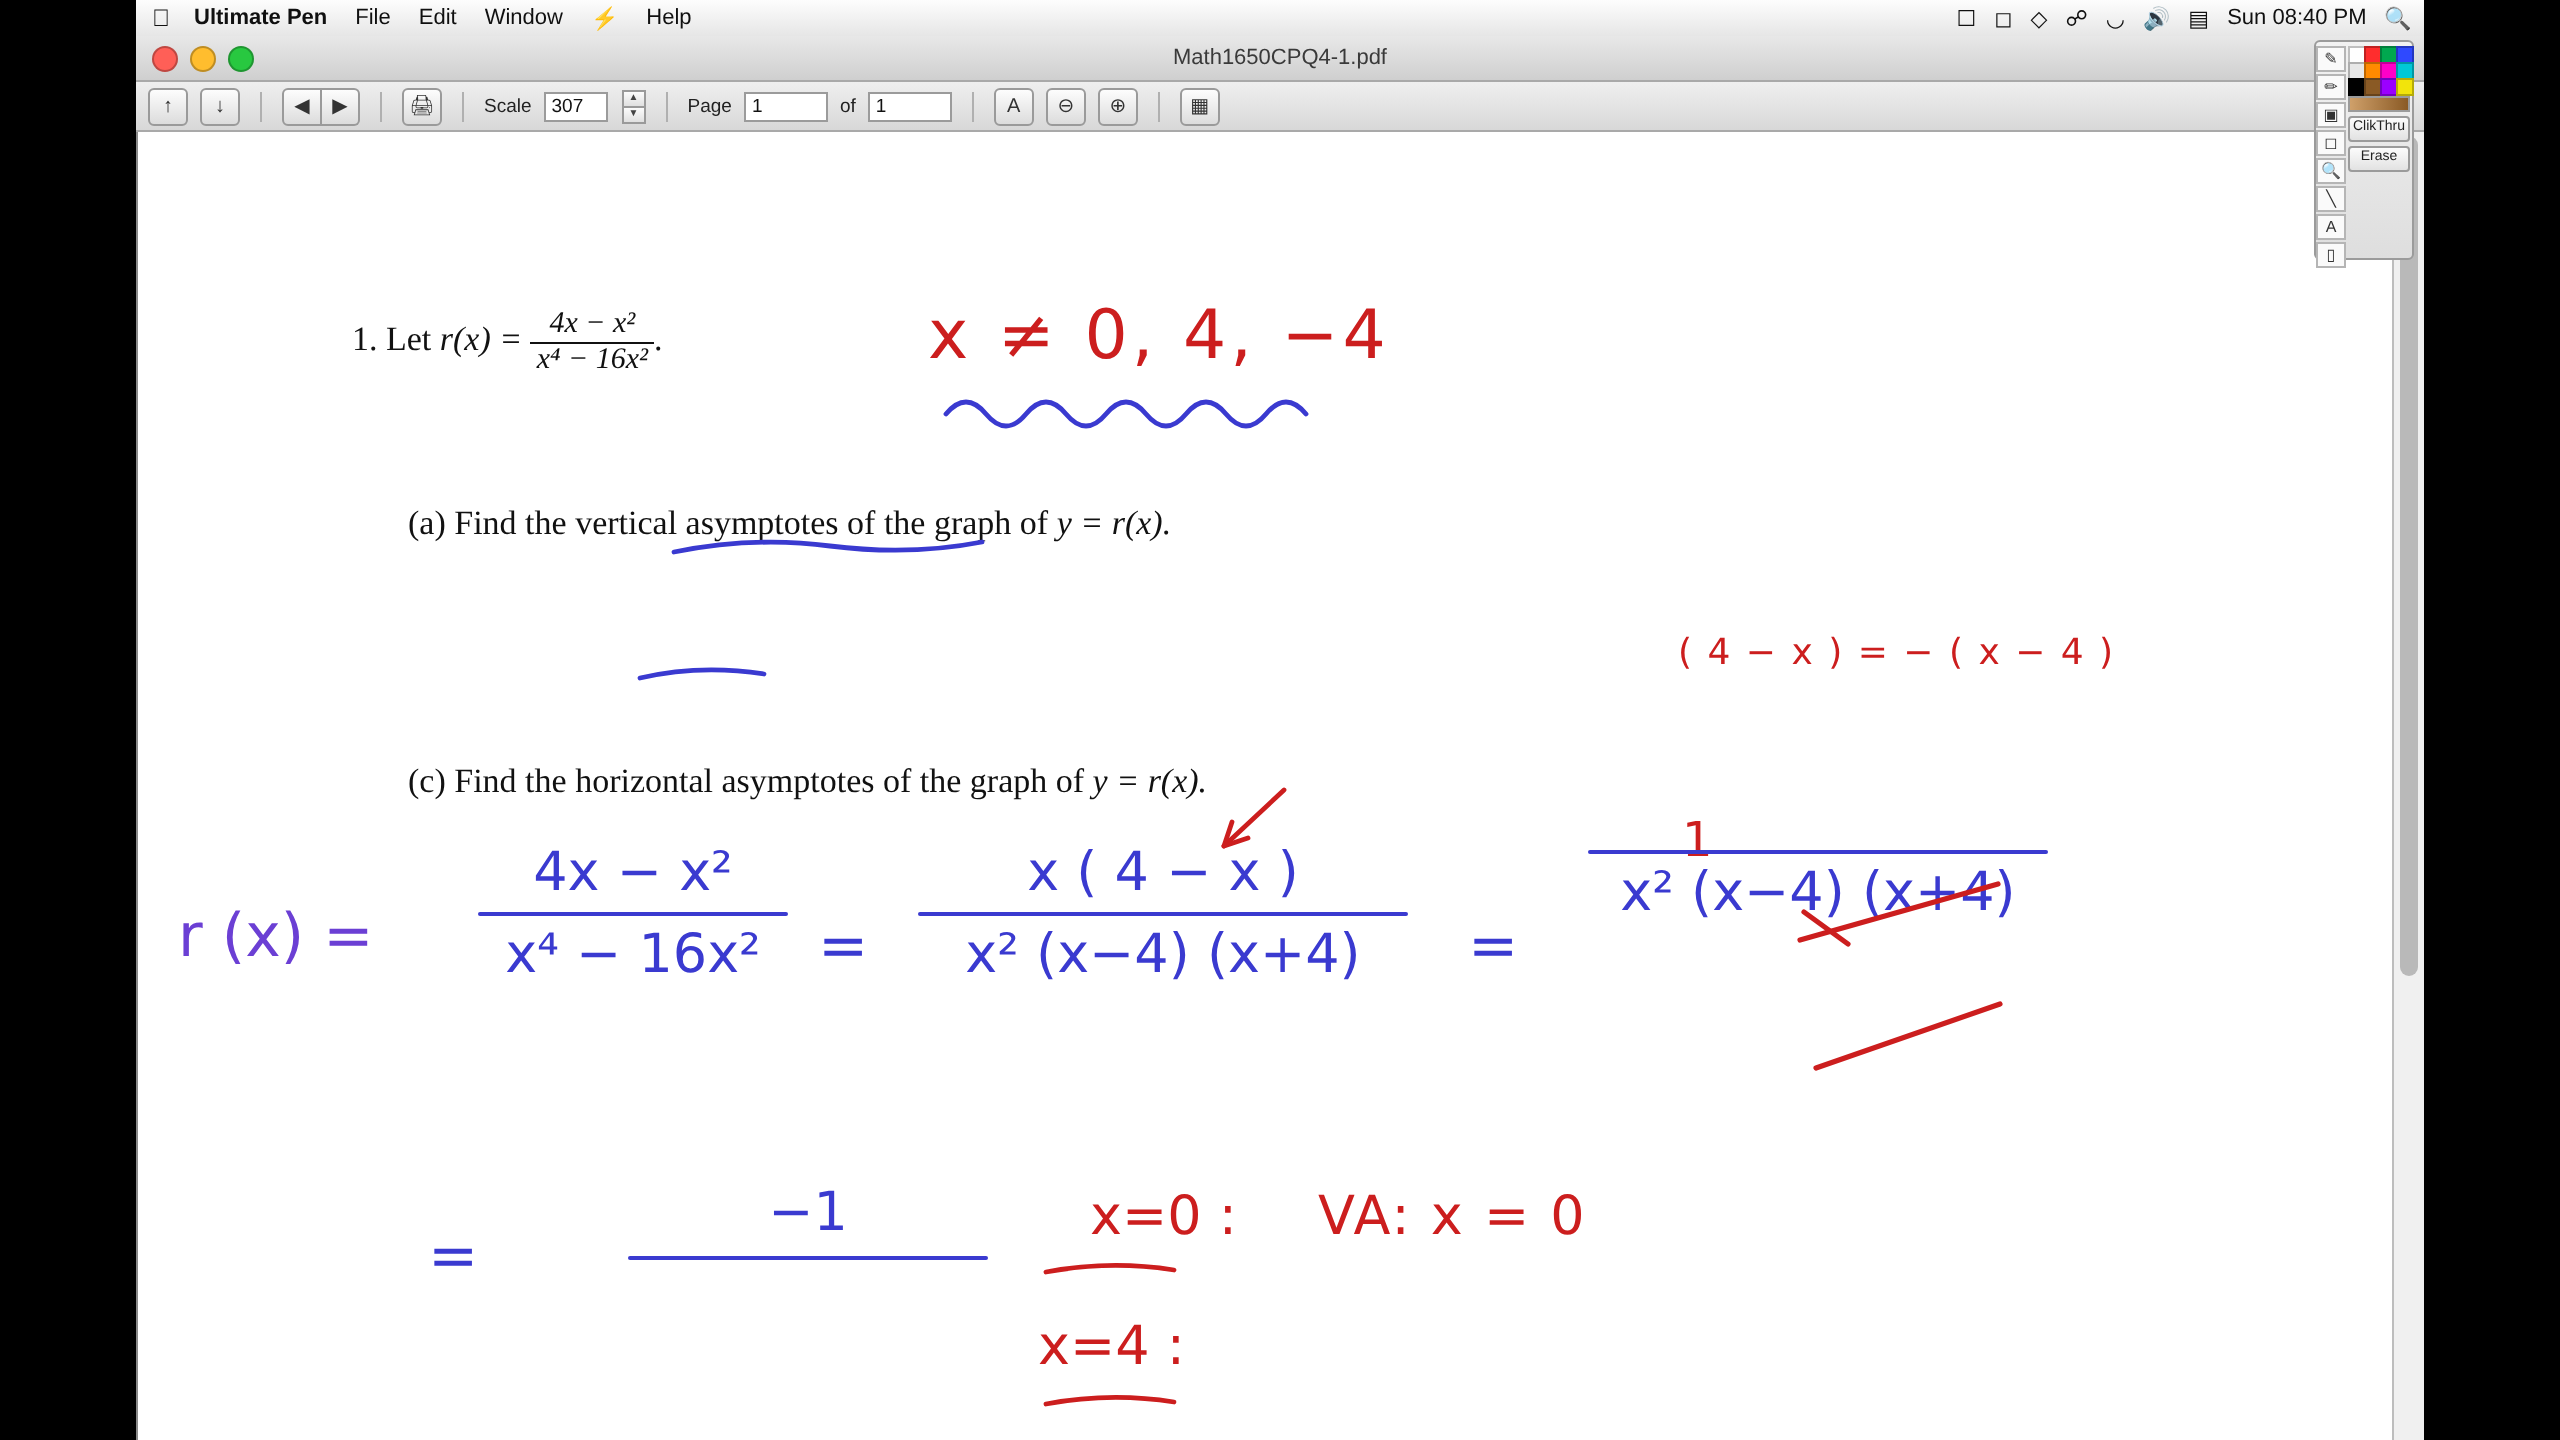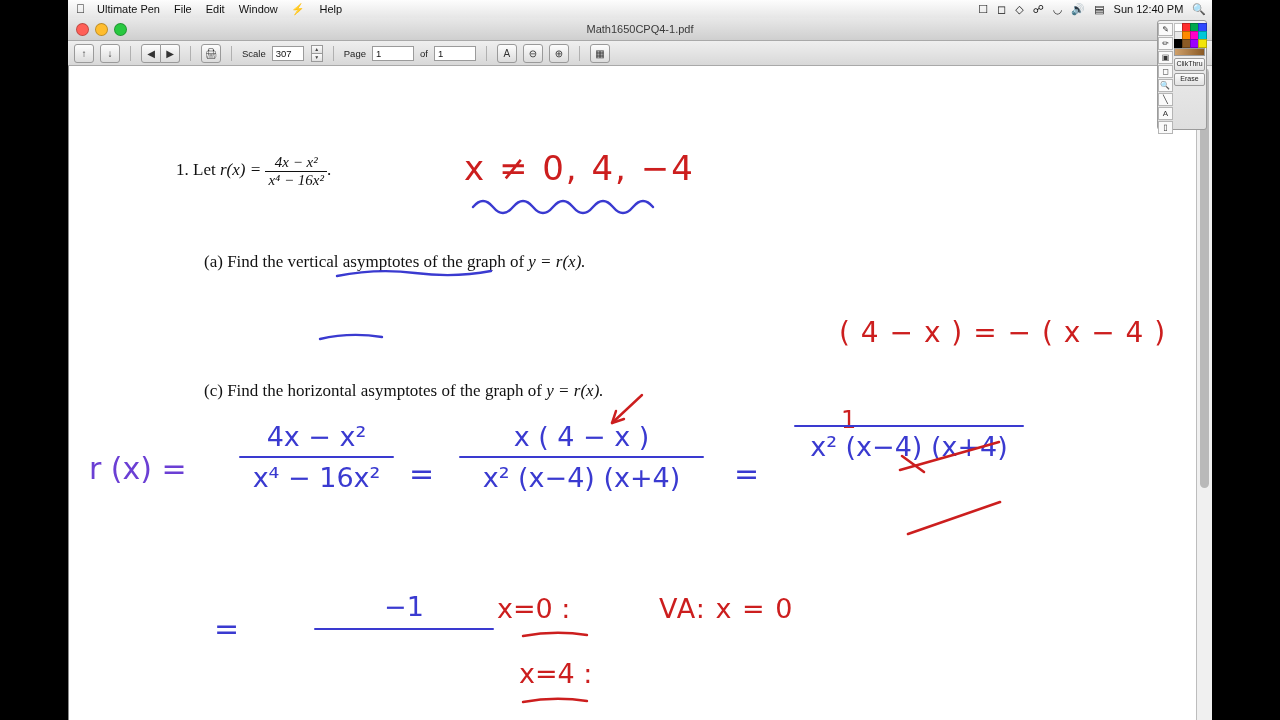--- a/index.html
+++ b/index.html
@@ -5,21 +5,21 @@
   html,body{margin:0;padding:0;background:#000;}
   body{width:1280px;height:720px;overflow:hidden;font-family:"Liberation Sans",sans-serif;}
   #screen{position:relative;width:1280px;height:720px;background:#000;}
 
   
   .menubar{position:absolute;left:68px;top:0;width:1144px;height:18px;
     background:linear-gradient(#fdfdfd,#e6e6e6);border-bottom:1px solid #b5b5b5;
     display:flex;align-items:center;font-size:11px;color:#101010;}
   .menubar .apple{margin:0 12px 0 8px;font-size:12px;}
   .menubar .mi{margin-right:14px;}
-  .menubar .mi.bold{font-weight:normal;}
+  .menubar .mi.bold{font-weight:bold;}
   .menubar .right{position:absolute;right:6px;top:0;height:18px;display:flex;align-items:center;gap:9px;font-size:11px;}
   .mb-icon{display:inline-block;}
 
   
   .window{position:absolute;left:68px;top:18px;width:1144px;height:702px;background:#d9d9d9;}
   .titlebar{position:relative;height:22px;background:linear-gradient(#e8e8e8,#cfcfcf);
     border-bottom:1px solid #a9a9a9;display:flex;align-items:center;justify-content:center;}
   .titlebar .t{font-size:11px;color:#3a3a3a;}
   .traffic{position:absolute;left:8px;top:5px;display:flex;gap:6px;}
   .traffic span{width:11px;height:11px;border-radius:50%;display:block;border:1px solid rgba(0,0,0,.25);}
@@ -95,21 +95,21 @@
     <span class="mi">⚡</span>
     <span class="mi">Help</span>
     <span class="right">
       <span class="mb-icon">☐</span>
       <span class="mb-icon">◻</span>
       <span class="mb-icon">◇</span>
       <span class="mb-icon">☍</span>
       <span class="mb-icon">◡</span>
       <span class="mb-icon">🔊</span>
       <span class="mb-icon">▤</span>
-      <span>Sun 12:40 PM</span>
+      <span>Sun 08:40 PM</span>
       <span class="mb-icon">🔍</span>
     </span>
   </div>
 
   <div class="window">
 
     <div class="titlebar">
       <div class="traffic">
         <span class="tl-red"></span>
         <span class="tl-yellow"></span>
@@ -181,21 +181,21 @@
         </svg>
 
         <svg class="ink" style="left:265px;top:198px;width:160px;height:20px;" viewBox="0 0 160 20">
           <path d="M3,12 q40,-8 78,-3 q40,5 76,-2" fill="none" stroke="#3a3ad0" stroke-width="2.4" stroke-linecap="round"></path>
         </svg>
 
         <svg class="ink" style="left:248px;top:263px;width:68px;height:18px;" viewBox="0 0 68 18">
           <path d="M3,10 q30,-7 62,-2" fill="none" stroke="#3a3ad0" stroke-width="2.4" stroke-linecap="round"></path>
         </svg>
 
-        <div class="hw red" style="left:770px;top:250px;font-size:28px;letter-spacing:1px;">( 4 − x )  =  − ( x − 4 )</div>
+        <div class="hw red" style="left:770px;top:250px;font-size:18px;letter-spacing:1px;">( 4 − x )  =  − ( x − 4 )</div>
 
         <svg class="ink" style="left:525px;top:325px;width:60px;height:42px;" viewBox="0 0 60 42">
           <path d="M48,4 L18,32" fill="none" stroke="#cc1e1e" stroke-width="2.4" stroke-linecap="round"></path>
           <path d="M18,32 L30,28 M18,32 L22,20" fill="none" stroke="#cc1e1e" stroke-width="2.4" stroke-linecap="round"></path>
         </svg>
 
         <div class="hw purple" style="left:20px;top:385px;font-size:30px;">r (x)  =</div>
 
         <div class="hfrac blue" style="left:170px;top:355px;width:155px;color:#3a3ad0;font-size:27px;">
           <span class="n">4x − x²</span>
@@ -226,21 +226,21 @@
           <path d="M84,108 L176,76" fill="none" stroke="#cc1e1e" stroke-width="2.6" stroke-linecap="round"></path>
         </svg>
 
         <div class="hw blue" style="left:145px;top:545px;font-size:30px;">=</div>
 
         <div class="hfrac blue" style="left:245px;top:525px;width:180px;color:#3a3ad0;font-size:27px;">
           <span class="n">−1</span>
           <span class="line" style="background:#3a3ad0;margin:6px 0 6px 0;"></span>
         </div>
 
-        <div class="hw red" style="left:428px;top:527px;font-size:27px;">x=0 :</div>
+        <div class="hw red" style="left:476px;top:527px;font-size:27px;">x=0 :</div>
         <svg class="ink" style="left:452px;top:562px;width:70px;height:14px;" viewBox="0 0 70 14">
           <path d="M2,8 q32,-6 64,-1" fill="none" stroke="#cc1e1e" stroke-width="2.4" stroke-linecap="round"></path>
         </svg>
 
         <div class="hw red" style="left:590px;top:527px;font-size:27px;letter-spacing:1px;">VA:  x = 0</div>
 
         <div class="hw red" style="left:450px;top:592px;font-size:27px;">x=4 :</div>
         <svg class="ink" style="left:452px;top:628px;width:70px;height:14px;" viewBox="0 0 70 14">
           <path d="M2,8 q32,-6 64,-1" fill="none" stroke="#cc1e1e" stroke-width="2.4" stroke-linecap="round"></path>
         </svg>

